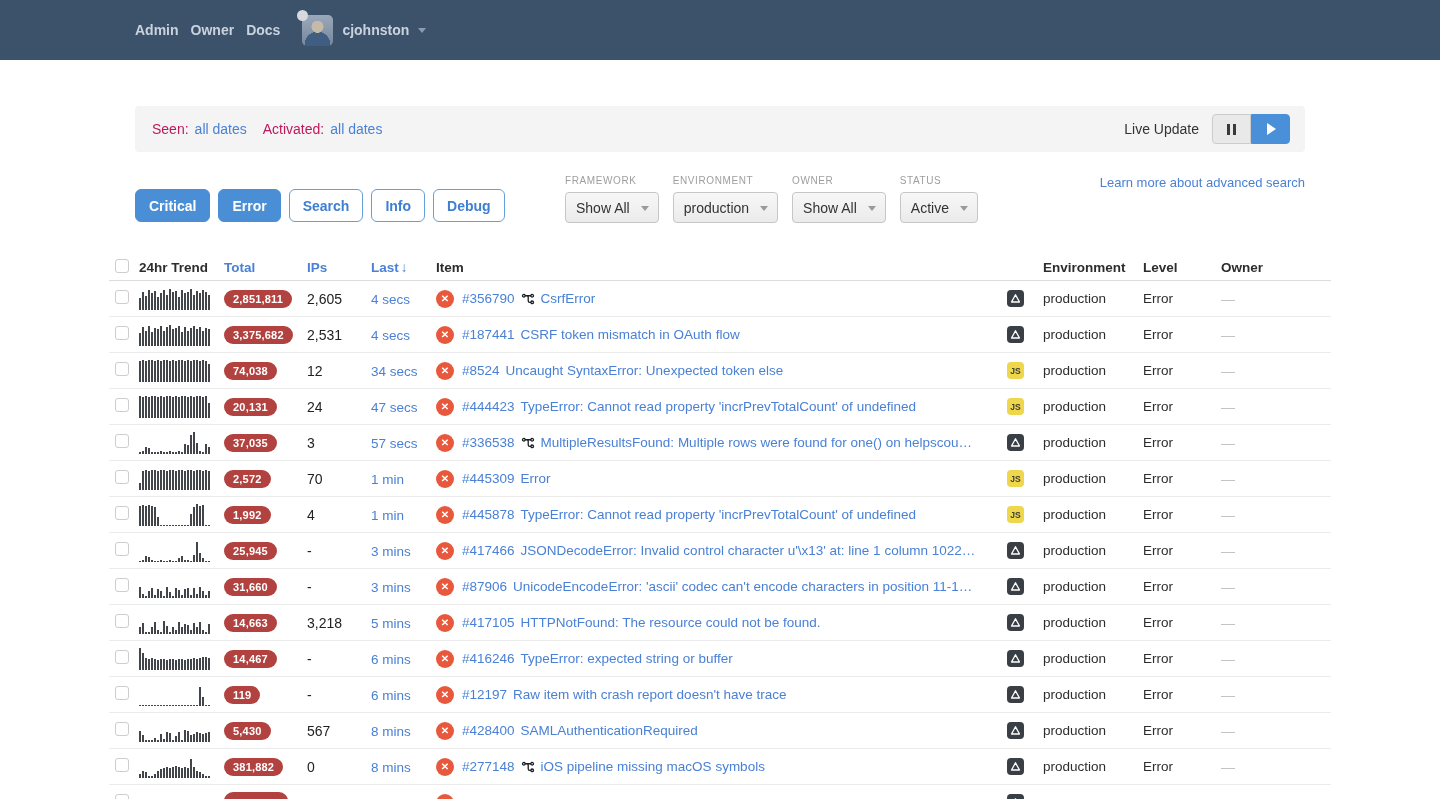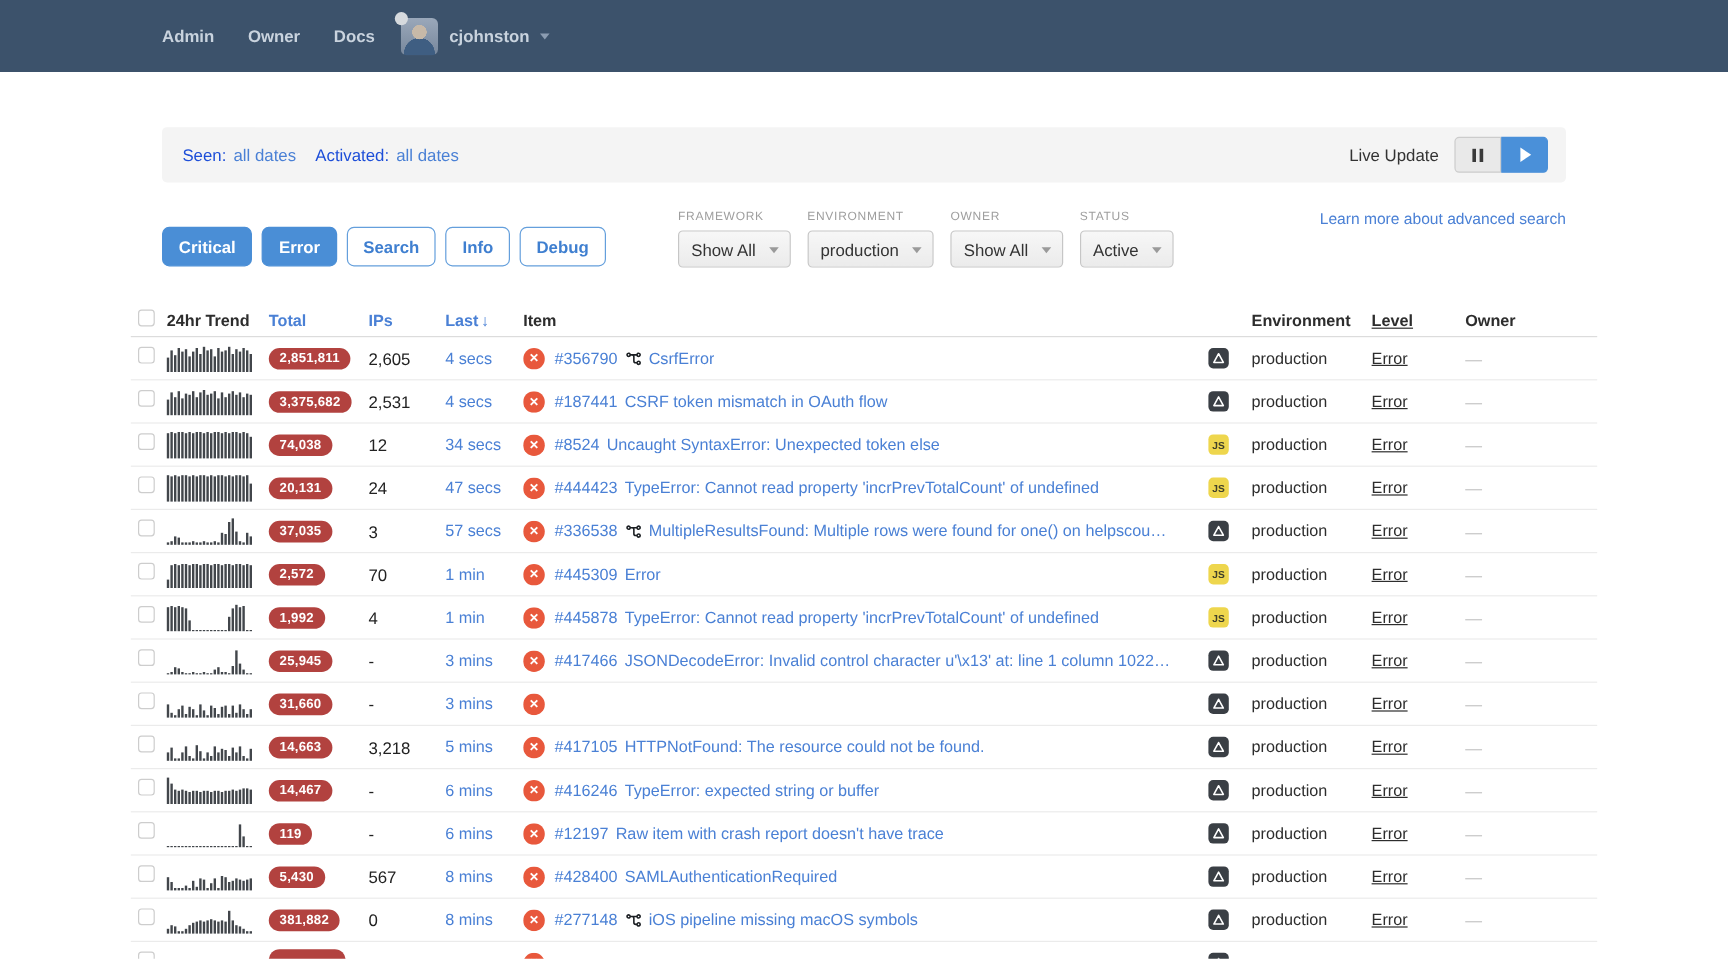--- a/index.html
+++ b/index.html
@@ -8,41 +8,41 @@
 
   
   .navbar { height:60px; background:#3c526b; display:flex; align-items:center;
             justify-content:space-between; padding:0 148px 0 135px; }
   .nav-left, .nav-right { display:flex; align-items:center; }
   .brand { display:flex; align-items:center; margin-right:26px; cursor:pointer; }
   .project-switcher { display:flex; align-items:center; gap:7px; margin-right:38px;
             color:#c9d3de; font-size:14px; font-weight:700; cursor:pointer; }
   .nav-links { display:flex; align-items:center; gap:31px; }
   .nav-link { color:#c9d3de; font-size:14px; font-weight:700; text-decoration:none; cursor:pointer; }
-  .nav-right .nav-links { gap:28px; margin-right:22px; }
+  .nav-right .nav-links { gap:12px; margin-right:22px; }
   .caret-down { width:0; height:0; border-left:4px solid transparent; border-right:4px solid transparent;
             border-top:5px solid #8b9cb1; display:inline-block; }
   .user-menu { display:flex; align-items:center; gap:9px; color:#c9d3de; font-size:14px;
             font-weight:700; cursor:pointer; }
   .avatar { width:31px; height:31px; border-radius:5px; position:relative; flex:none;
             background:
               radial-gradient(circle at 50% 38%, #c7b9a8 0 24%, transparent 25%),
               radial-gradient(circle at 50% 95%, #3f5e82 0 38%, transparent 39%),
               linear-gradient(#9aa8ba, #77879c); }
   .avatar-dot { position:absolute; left:-5px; top:-5px; width:11px; height:11px;
             border-radius:50%; background:#d6dade; }
 
   
   .content { width:1222px; margin:0 auto; }
 
   .date-filter-bar { margin:46px 0 0 26px; width:1170px; height:46px; background:#f4f4f4;
             border-radius:4px; display:flex; align-items:center; justify-content:space-between;
             padding:0 15px 0 17px; }
   .dates { font-size:14px; color:#333; display:flex; align-items:center; gap:6px; }
-  .dates .lbl { color:#1d4ed8; }
+  .dates .lbl { color:#be185d; }
   .dates a { color:#4a80d5; text-decoration:none; cursor:pointer; }
   .dates .gap { width:4px; }
   .live-update { display:flex; align-items:center; gap:13px; }
   .live-update-label { font-size:14px; color:#333; }
   .btn-group { display:flex; }
   .lu-btn { width:39px; height:30px; display:flex; align-items:center; justify-content:center; cursor:pointer; }
   .pause-btn { background:#e9e9e9; border:1px solid #cccccc; border-radius:4px 0 0 4px; }
   .pause-glyph { display:flex; gap:3px; }
   .pause-glyph i { width:3px; height:11px; background:#3a3a3a; }
   .play-btn { background:#4a90d9; border:1px solid #4a90d9; border-radius:0 4px 4px 0; }
@@ -80,21 +80,21 @@
   .thead { height:26px; border-bottom:1px solid #dcdcdc; }
   .trow { height:36px; border-bottom:1px solid #ebebeb; }
   .col-check { width:30px; padding-left:6px; flex:none; }
   .col-trend { width:85px; flex:none; }
   .col-total { width:83px; flex:none; }
   .col-ips { width:64px; flex:none; font-size:14px; color:#222; }
   .col-last { width:65px; flex:none; }
   .col-item { flex:1; min-width:0; display:flex; align-items:center; overflow:hidden; padding-right:6px; }
   .col-platform { width:36px; flex:none; }
   .col-env { width:100px; flex:none; font-size:13.5px; color:#2d2d2d; }
-  .col-level { width:78px; flex:none; font-size:13.5px; color:#2d2d2d;text-decoration:underline; }
+  .col-level { width:78px; flex:none; font-size:13.5px; color:#2d2d2d; }
   .col-owner { width:110px; flex:none; font-size:14px; color:#c4c4c4; }
   .th { font-size:13.5px; font-weight:700; color:#2d2d2d; }
   .th.sortable { color:#4a80d5; cursor:pointer; }
   .sort-arrow { margin-left:2px; }
   .checkbox { width:14px; height:14px; border:1px solid #cdcdcd; border-radius:3px;
             background:#fff; display:inline-block; cursor:pointer; }
   .sparkline { display:flex; align-items:flex-end; gap:1px; width:72px; height:22px; }
   .sparkline .bar { width:2px; background:#42464b; flex:none; }
   .badge { display:inline-block; background:#b2423f; color:#fff; font-size:11px; font-weight:700;
             padding:3px 9px; border-radius:10px; letter-spacing:.2px; cursor:pointer; }
@@ -651,20 +651,25 @@
               <span class="bar" style="height: 7px;"></span>
               <span class="bar" style="height: 3px;"></span>
               <span class="bar" style="height: 7px;"></span>
             </span>
           </div>
     <div class="col-total"><span class="badge">31,660</span></div>
     <div class="col-ips">-</div>
     <div class="col-last"><a class="time-link">3 mins</a></div>
     <div class="col-item">
       <span class="err-icon">✕</span>
+      <a class="item-link">
+        <span class="counter">#87906</span>
+
+        <span class="title">UnicodeEncodeError: 'ascii' codec can't encode characters in position 11-1…</span>
+      </a>
     </div>
     <div class="col-platform">
       <span class="platform python">
         <svg width="11" height="11" viewBox="0 0 10 10">
                 <path d="M5 1.6 L8.6 8.2 H1.4 Z" fill="none" stroke="#fff" stroke-width="1.2" stroke-linejoin="round"></path>
               </svg>
       </span>
     </div>
     <div class="col-env">production</div>
     <div class="col-level">Error</div>

